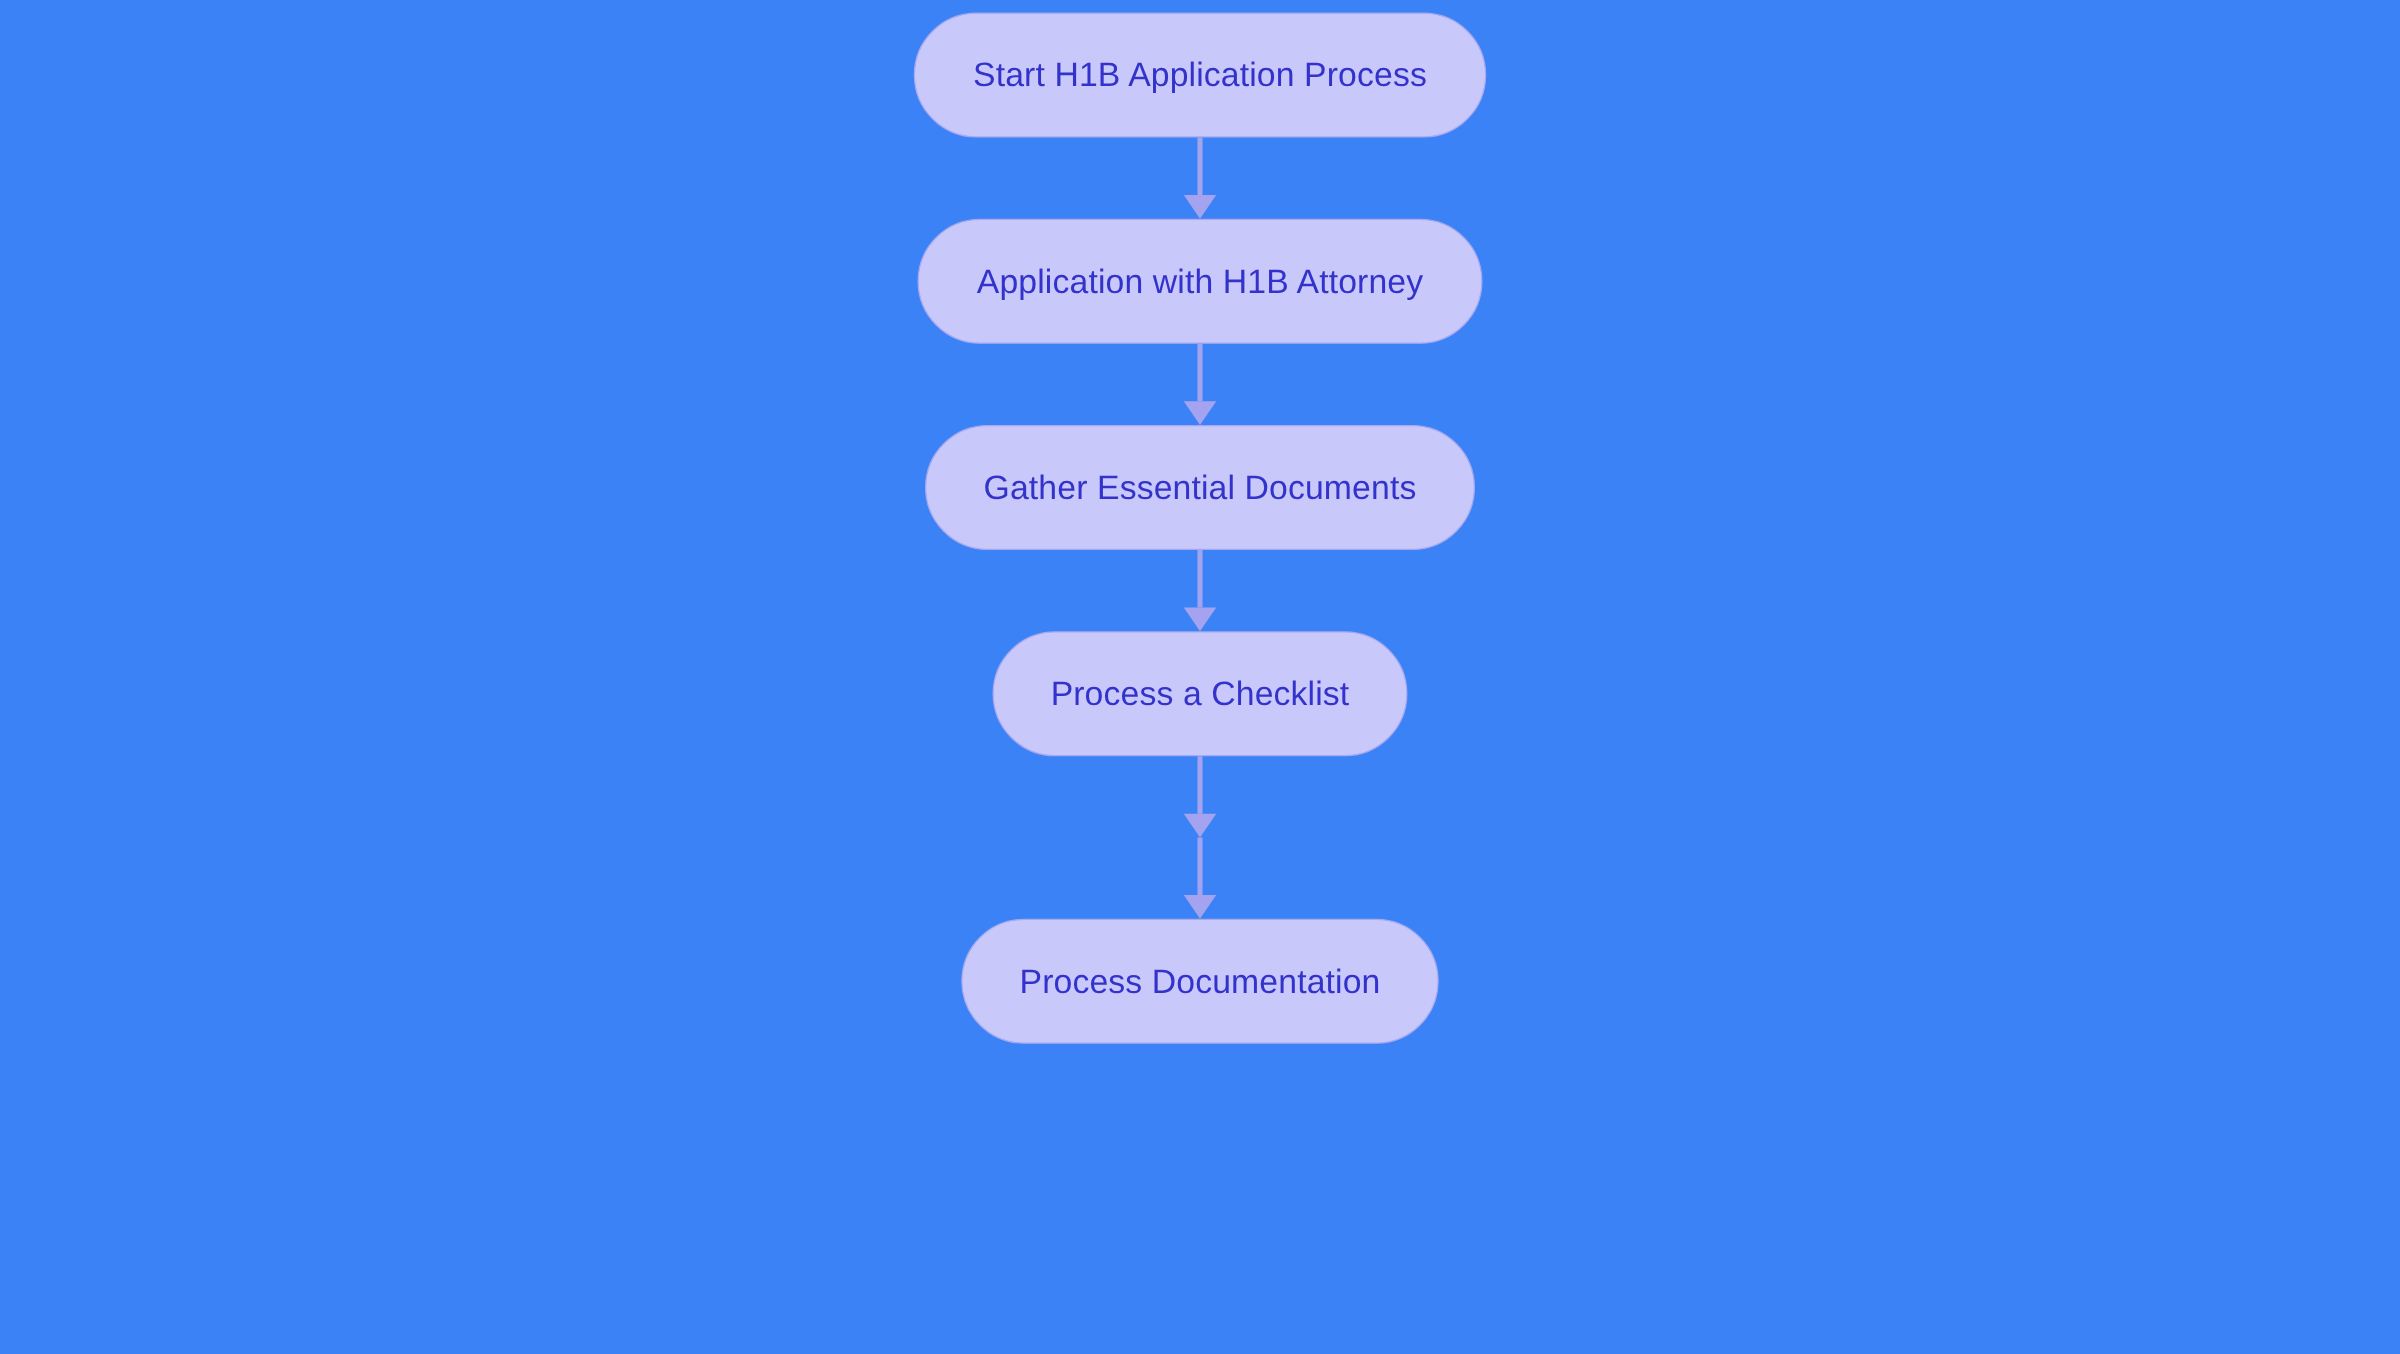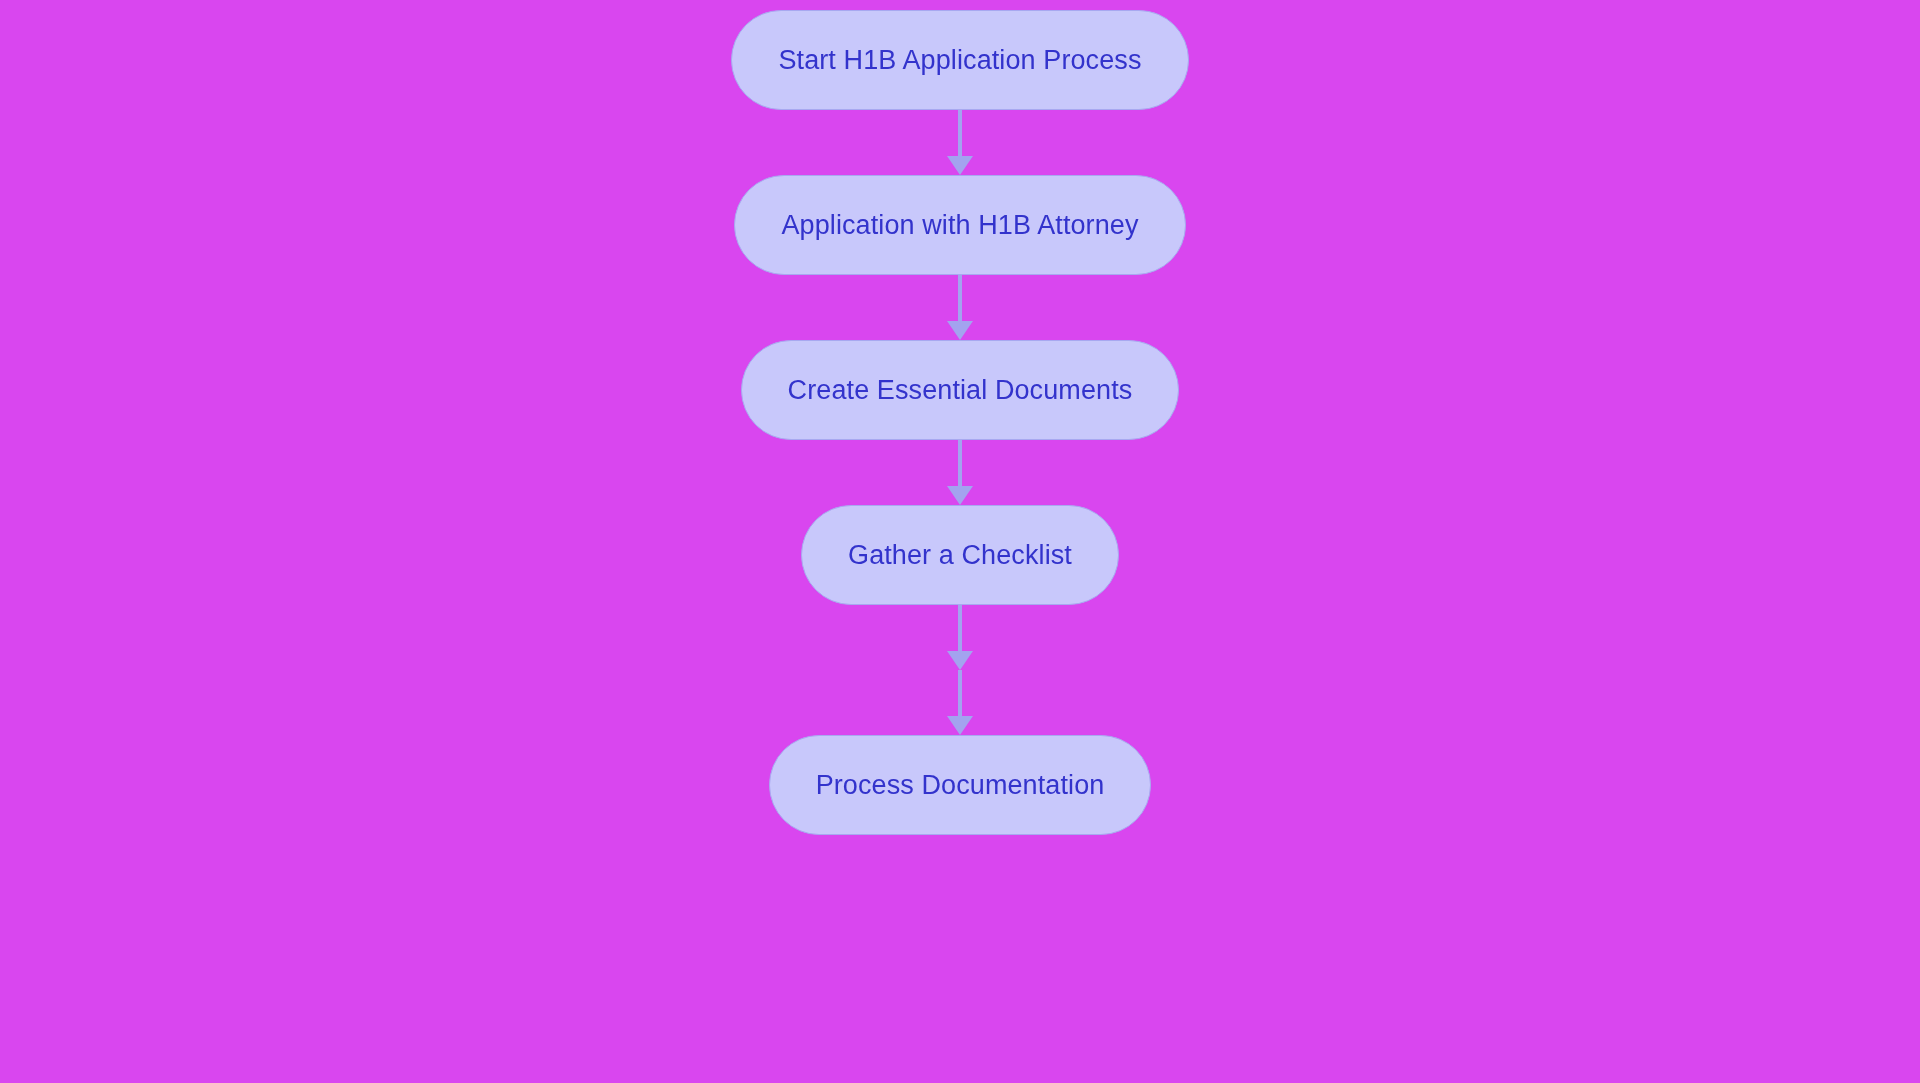--- a/index.html
+++ b/index.html
@@ -9,21 +9,21 @@
   }
 
   body {
     font-family: "Liberation Sans", sans-serif;
   }
 
   #canvas {
     position: relative;
     width: 1920px;
     height: 1083px;
-    background: #d946ef;
+    background: #3b82f6;
     overflow: hidden;
   }
 
   #flow {
     position: absolute;
     left: 0;
     top: 0;
     width: 1920px;
     height: 1083px;
     display: flex;
@@ -109,30 +109,30 @@
     <div class="node">
       <span class="node-label">Application with H1B Attorney</span>
     </div>
 
     <div class="connector gap-2">
       <div class="stem"></div>
       <div class="head"></div>
     </div>
 
     <div class="node">
-      <span class="node-label">Create Essential Documents</span>
+      <span class="node-label">Gather Essential Documents</span>
     </div>
 
     <div class="connector gap-3">
       <div class="stem"></div>
       <div class="head"></div>
     </div>
 
     <div class="node">
-      <span class="node-label">Gather a Checklist</span>
+      <span class="node-label">Process a Checklist</span>
     </div>
 
     <div class="connector gap-4">
       <div class="stem"></div>
       <div class="head"></div>
     </div>
 
 
     <div class="connector gap-5">
       <div class="stem"></div>

